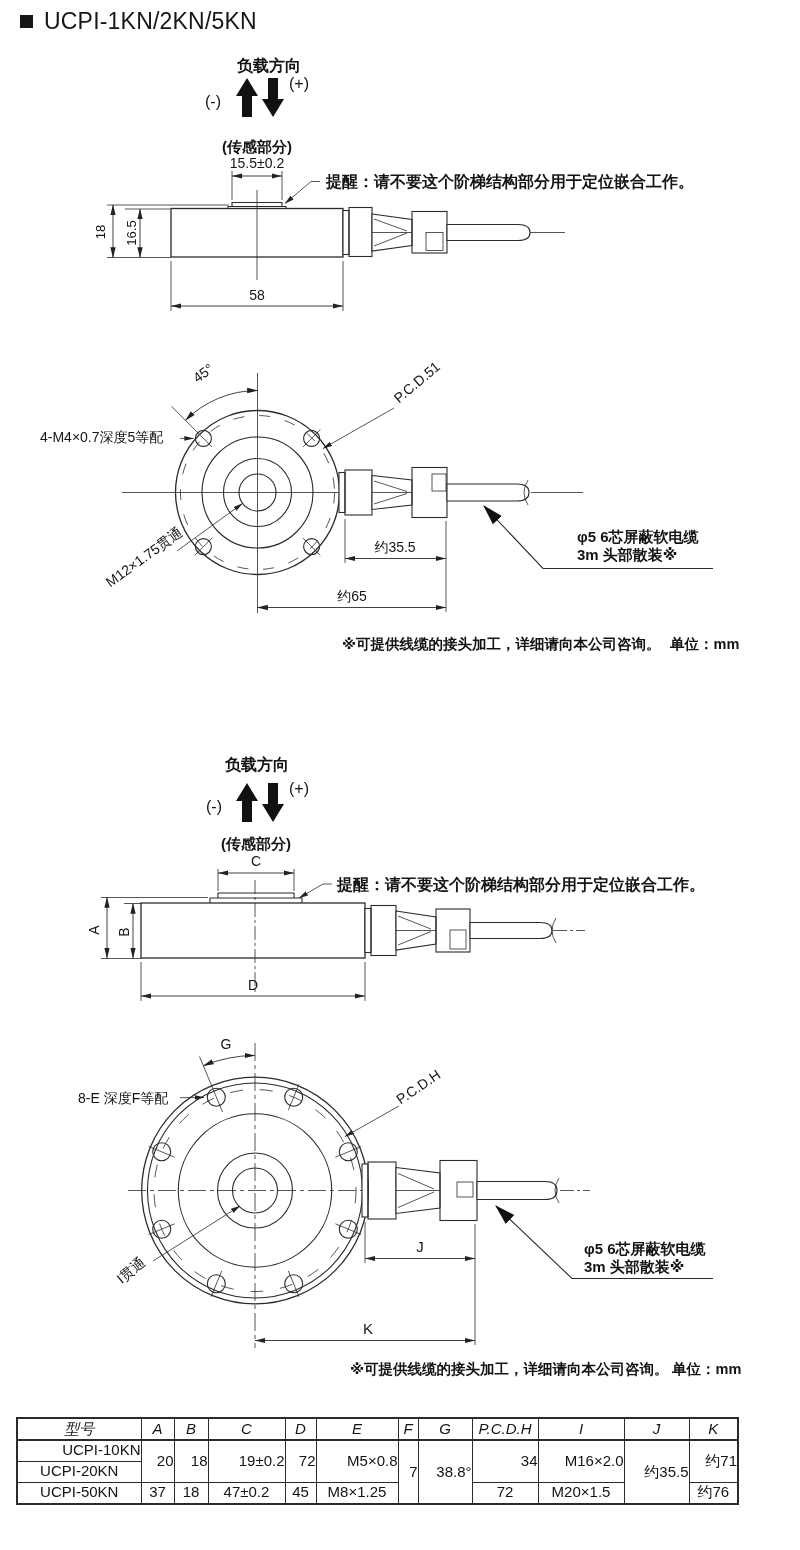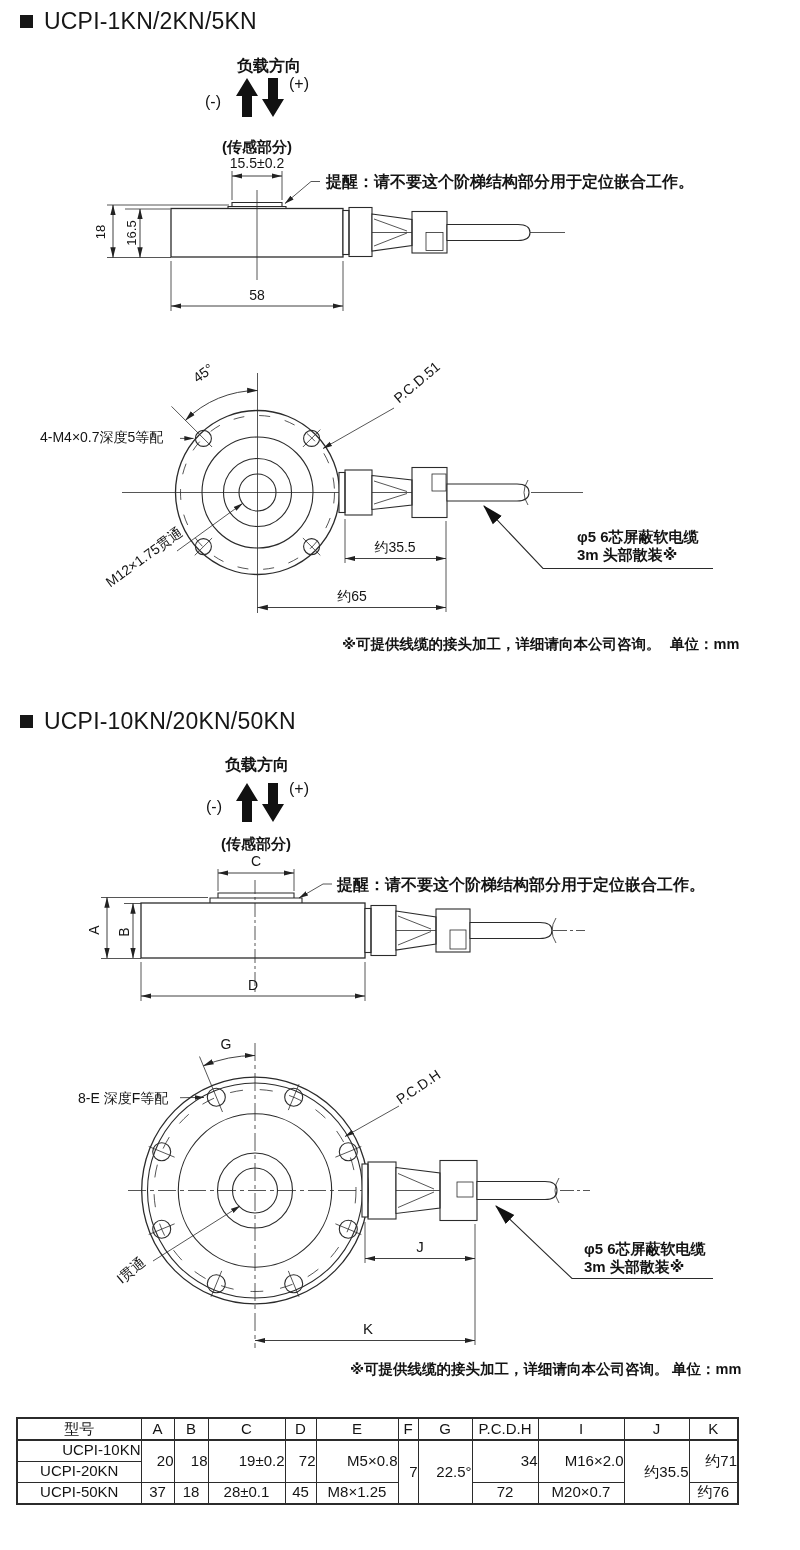--- a/index.html
+++ b/index.html
@@ -147,24 +147,20 @@
 
       <path class="ln mid" d="M713,568.5 L543,568.5 L484,506" marker-end="url(#b1)"></path>
       <text x="577" y="542" font-size="15" font-weight="bold">φ5 6芯屏蔽软电缆</text>
       <text x="577" y="560" font-size="15" font-weight="bold">3m 头部散装※</text>
     </g>
 
     <text x="342" y="649" font-size="14.5" font-weight="bold">※可提供线缆的接头加工，详细请向本公司咨询。</text>
     <text x="670" y="649" font-size="14.5" font-weight="bold">单位：mm</text>
   </svg>
 
-  <div class="sec-title" style="left:20px;top:708px;">
-    <span class="sq"></span>
-    <span>UCPI-10KN/20KN/50KN</span>
-  </div>
 
   <svg class="draw" style="top:740px;" width="800" height="660" viewBox="0 740 800 660">
     <defs>
       <marker id="a2" viewBox="0 0 10 6" refX="9.6" refY="3" markerWidth="12" markerHeight="7.2" orient="auto-start-reverse">
         <path d="M10,3 L0,0.5 L0,5.5 Z" fill="#222"></path>
       </marker>
       <marker id="b2" viewBox="0 0 12 8" refX="11.3" refY="4" markerWidth="19" markerHeight="12.5" orient="auto">
         <path d="M12,4 L0,0.4 L0,7.6 Z" fill="#111"></path>
       </marker>
       <pattern id="k2" width="4.4" height="8" patternUnits="userSpaceOnUse">
@@ -300,21 +296,21 @@
       <col style="width:31px">
         <col style="width:82px">
         <col style="width:20px">
         <col style="width:54px">
       <col style="width:66px">
         <col style="width:86px">
         <col style="width:65px">
         <col style="width:49px">
     </colgroup>
     <thead>
-      <tr style="height:22px;">
+      <tr style="height:22px;font-style:italic;">
         <th>型号</th>
         <th>A</th>
         <th>B</th>
         <th>C</th>
         <th>D</th>
         <th>E</th>
         <th>F</th>
         <th>G</th>
         <th>P.C.D.H</th>
         <th>I</th>
@@ -324,36 +320,36 @@
     </thead>
     <tbody>
       <tr style="height:21px;text-align:right;">
         <td>UCPI-10KN</td>
         <td rowspan="2">20</td>
         <td rowspan="2">18</td>
         <td rowspan="2">19±0.2</td>
         <td rowspan="2">72</td>
         <td rowspan="2">M5×0.8</td>
         <td rowspan="3">7</td>
-        <td rowspan="3">22.5°</td>
+        <td rowspan="3">38.8°</td>
         <td rowspan="2">34</td>
         <td rowspan="2">M16×2.0</td>
         <td rowspan="3">约35.5</td>
         <td rowspan="2">约71</td>
       </tr>
       <tr style="height:21px;">
         <td>UCPI-20KN</td>
       </tr>
       <tr style="height:22px;">
         <td>UCPI-50KN</td>
         <td>37</td>
         <td>18</td>
-        <td>28±0.1</td>
+        <td>47±0.2</td>
         <td>45</td>
         <td>M8×1.25</td>
         <td>72</td>
-        <td>M20×0.7</td>
+        <td>M20×1.5</td>
         <td>约76</td>
       </tr>
     </tbody>
   </table>
 
 </div>
 
 </body></html>

